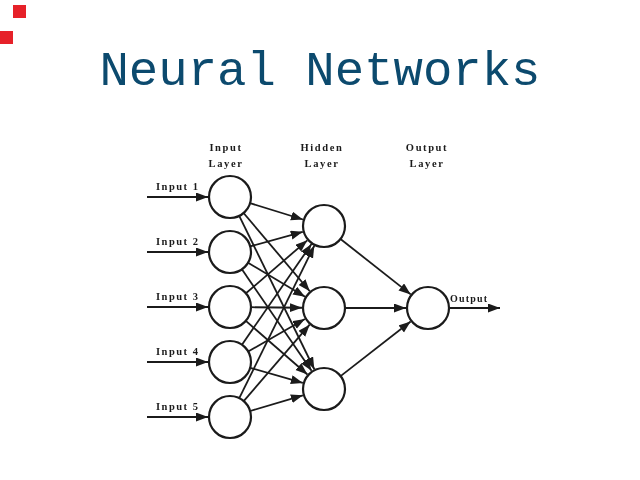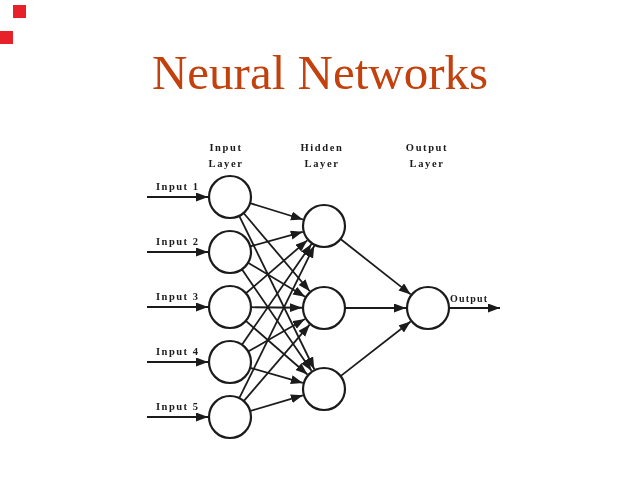--- a/index.html
+++ b/index.html
@@ -20,25 +20,25 @@
     width: 13px;
     height: 13px;
   }
   .title {
     position: absolute;
     top: 46px;
     left: 0;
     width: 640px;
     margin: 0;
     text-align: center;
-    font-family: Liberation Serif, serif;
+    font-family: Liberation Mono, monospace;
     font-weight: normal;
     font-size: 49px;
     line-height: 1.1;
-    color: #c2410c;
+    color: #0c4a6e;
     letter-spacing: 0px;
   }
   .diagram {
     position: absolute;
     top: 0;
     left: 0;
   }
 </style>
 </head>
 <body>

